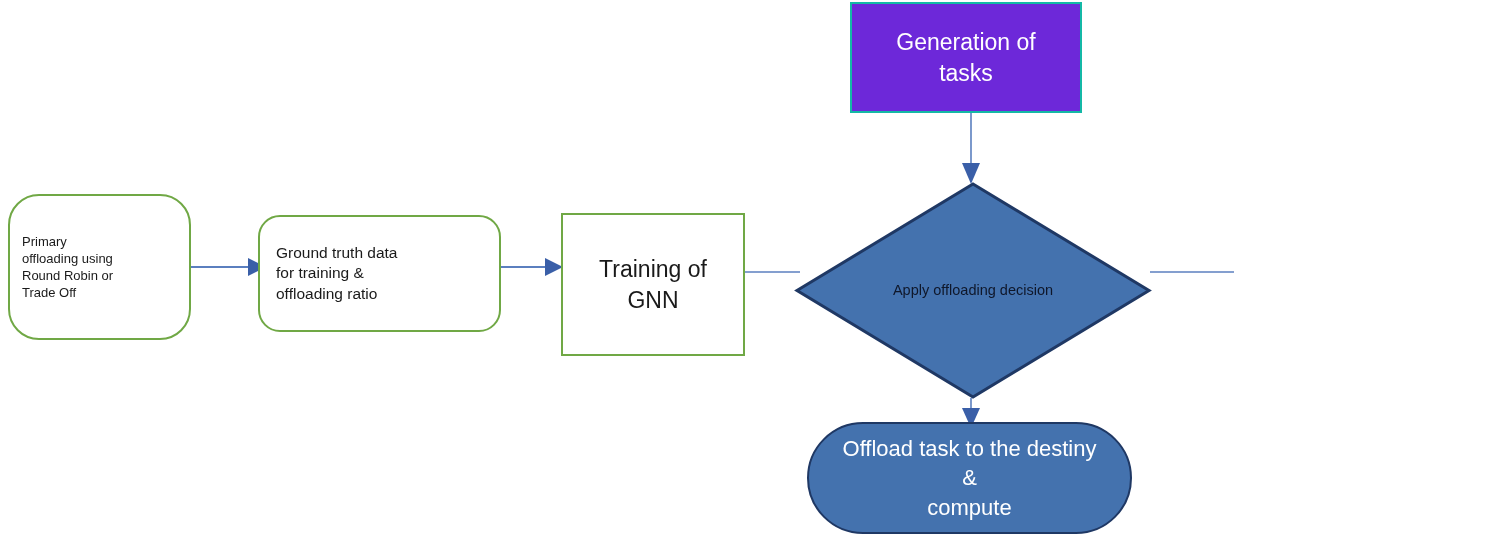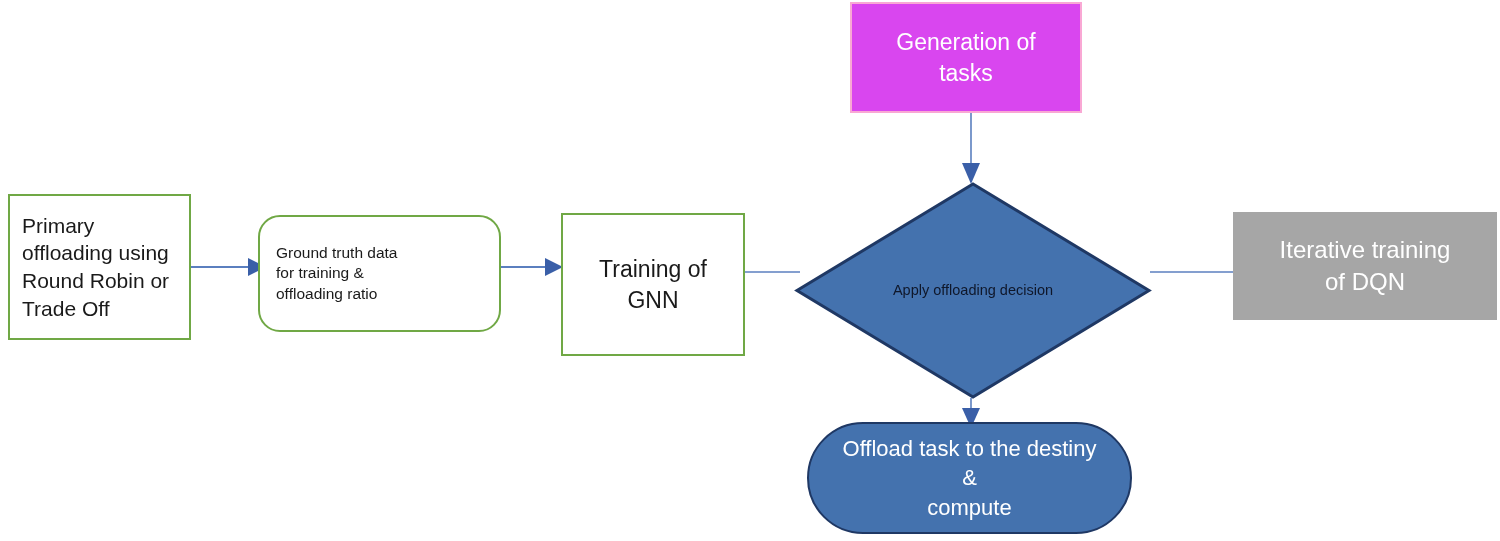--- a/index.html
+++ b/index.html
@@ -42,22 +42,22 @@
   .green-box.rounded {
     border-radius: 22px;
   }
   .text-left {
     justify-content: flex-start;
     text-align: left;
   }
 
   
   .blue-box {
-    background: #d946ef;
-    border: 2px solid #f9a8d4;
+    background: #6d28d9;
+    border: 2px solid #14b8a6;
     color: #ffffff;
   }
   .stadium {
     background: #4472AE;
     border: 2px solid #1F3864;
     color: #ffffff;
     border-radius: 999px;
   }
   .gray-box {
     background: #A6A6A6;
@@ -141,21 +141,21 @@
     <g>
       <line class="conn-line thin" x1="1150" y1="272" x2="1234" y2="272"></line>
     </g>
 
     <g>
       <line class="conn-line thin" x1="971" y1="398" x2="971" y2="408"></line>
       <polygon class="arrow-head" points="962,408 980,408 971,428"></polygon>
     </g>
   </svg>
 
-  <div class="node green-box text-left" style="left:8px; top:194px; width:183px; height:146px; font-size:21px; padding:10px 12px;">
+  <div class="node green-box text-left" style="left:8px; top:194px; width:183px; height:146px; font-size:13px; padding:10px 12px;border-radius:31px;">
     <span class="label">Primary
 offloading using
 Round Robin or
 Trade Off</span>
   </div>
 
   <div class="node green-box rounded text-left" style="left:258px; top:215px; width:243px; height:117px; font-size:15.5px; padding:8px 16px;">
     <span class="label">Ground truth data
 for training &amp;
 offloading ratio</span>
@@ -175,23 +175,19 @@
     <svg width="356" height="217" viewBox="0 0 356 217" xmlns="http://www.w3.org/2000/svg">
       <polygon points="178,2 354,108.5 178,215 2,108.5" fill="#4472AE" stroke="#1F3864" stroke-width="3"></polygon>
     </svg>
     <div class="diamond-text">
       <span class="label">Apply
 offloading
 decision</span>
     </div>
   </div>
 
-  <div class="node gray-box" style="left:1233px; top:212px; width:264px; height:108px; font-size:24px; padding:4px 8px;">
-    <span class="label">Iterative training
-of DQN</span>
-  </div>
 
   <div class="node stadium" style="left:807px; top:422px; width:325px; height:112px; font-size:22px; padding:4px 26px;">
     <span class="label">Offload task to the destiny &amp;
 compute</span>
   </div>
 
 </div>
 
 </body></html>

